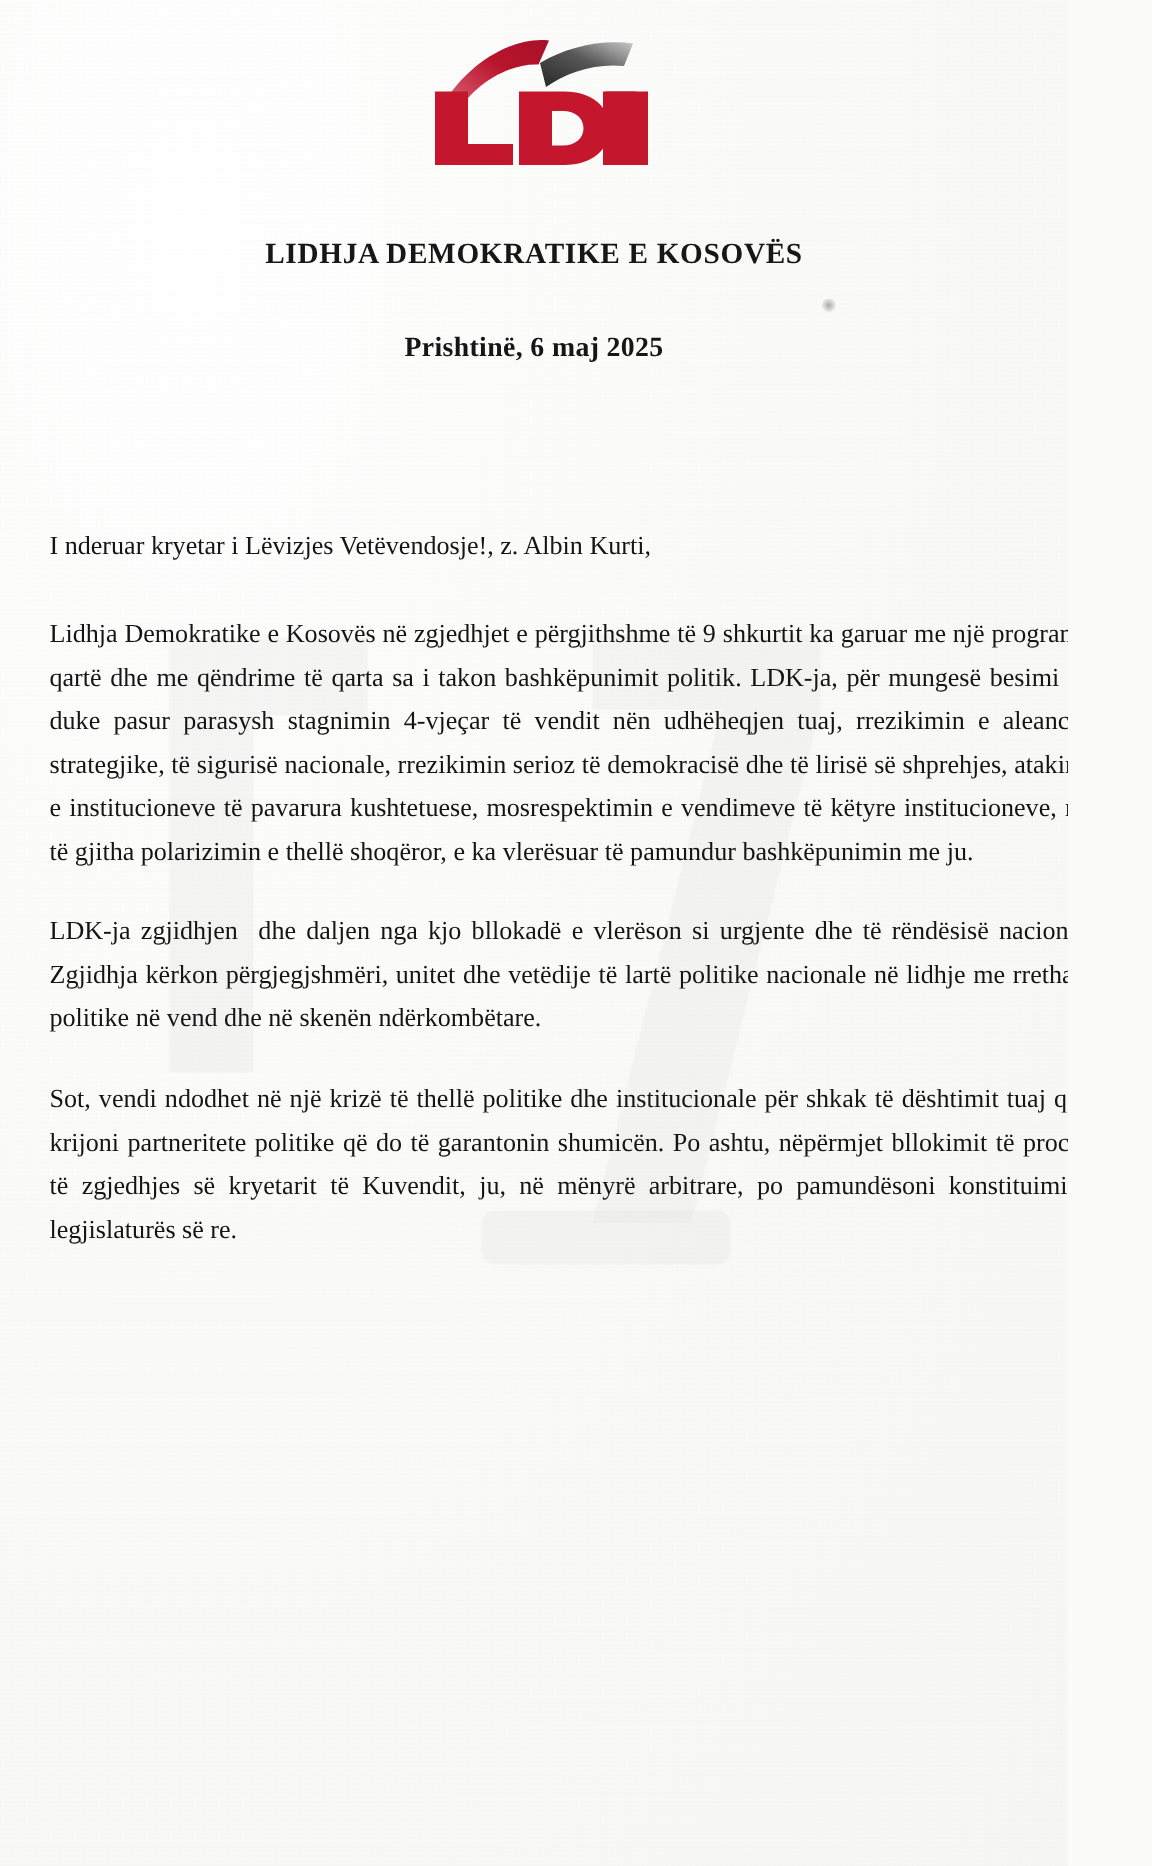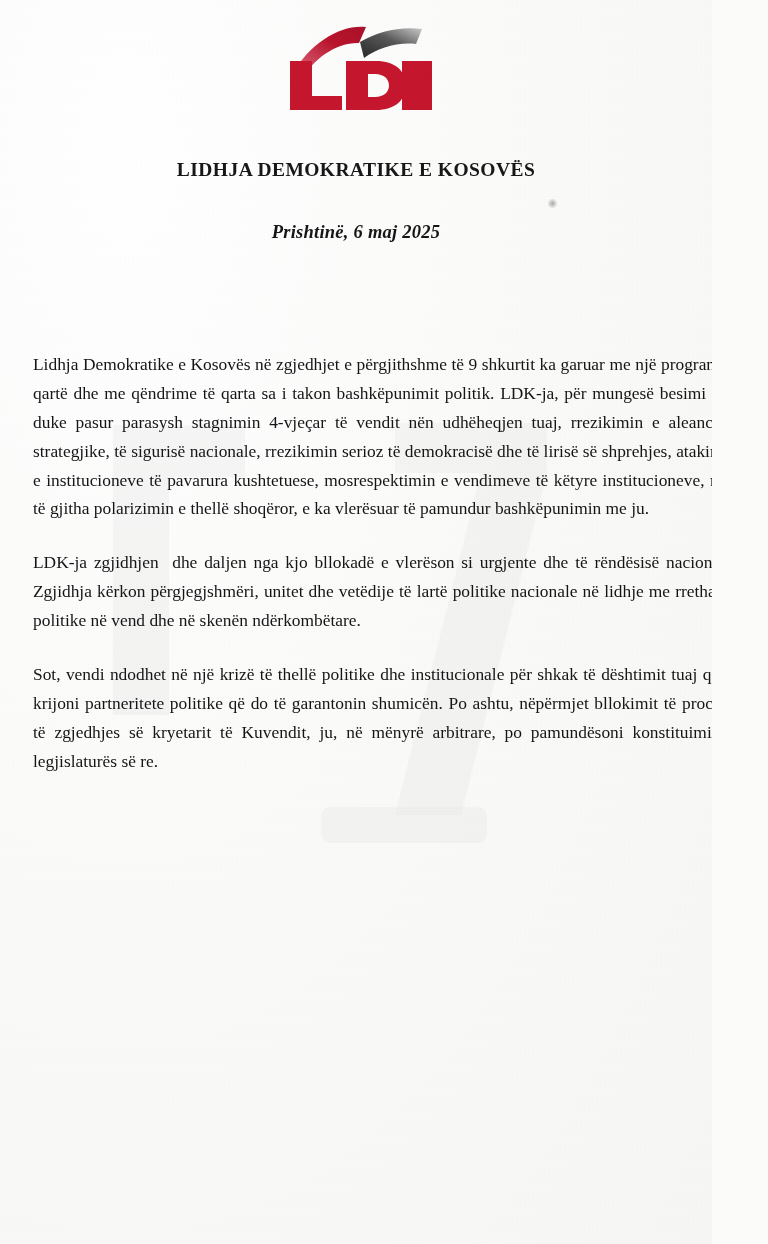--- a/index.html
+++ b/index.html
@@ -78,21 +78,20 @@
   }
 
   .doc-date {
     position: absolute;
     left: 0;
     right: 0;
     top: 222px;
     text-align: center;
     font-family: "Liberation Serif", "DejaVu Serif", serif;
     font-weight: bold;
-    font-style: italic;
     font-size: 18.5px;
     letter-spacing: 0.25px;
     color: #161616;
   }
 
   .smudge {
     position: absolute;
     left: 548px;
     top: 199px;
     width: 9px;
@@ -181,20 +180,21 @@
   </div>
 
   <div class="org-name">LIDHJA DEMOKRATIKE E KOSOVËS</div>
 
   <div class="smudge"></div>
 
   <div class="doc-date">Prishtinë, 6 maj 2025</div>
 
   <div class="body-text">
 
+    <p class="salutation">I nderuar kryetar i Lëvizjes Vetëvendosje!, z. Albin Kurti,</p>
 
 
     <p class="para">Lidhja Demokratike e Kosovës në zgjedhjet e përgjithshme të 9 shkurtit ka garuar me një program të qartë dhe me qëndrime të qarta sa i takon bashkëpunimit politik. LDK-ja, për mungesë besimi dhe duke pasur parasysh stagnimin 4-vjeçar të vendit nën udhëheqjen tuaj, rrezikimin e aleancave strategjike, të sigurisë nacionale, rrezikimin serioz të demokracisë dhe të lirisë së shprehjes, atakimin e institucioneve të pavarura kushtetuese, mosrespektimin e vendimeve të këtyre institucioneve, mbi të gjitha polarizimin e thellë shoqëror, e ka vlerësuar të pamundur bashkëpunimin me ju.</p>
 
     <p class="para">LDK-ja zgjidhjen  dhe daljen nga kjo bllokadë e vlerëson si urgjente dhe të rëndësisë nacionale. Zgjidhja kërkon përgjegjshmëri, unitet dhe vetëdije të lartë politike nacionale në lidhje me rrethanat politike në vend dhe në skenën ndërkombëtare.</p>
 
     <p class="para">Sot, vendi ndodhet në një krizë të thellë politike dhe institucionale për shkak të dështimit tuaj që të krijoni partneritete politike që do të garantonin shumicën. Po ashtu, nëpërmjet bllokimit të procesit të zgjedhjes së kryetarit të Kuvendit, ju, në mënyrë arbitrare, po pamundësoni konstituimin e legjislaturës së re.</p>
 
 
   </div>

